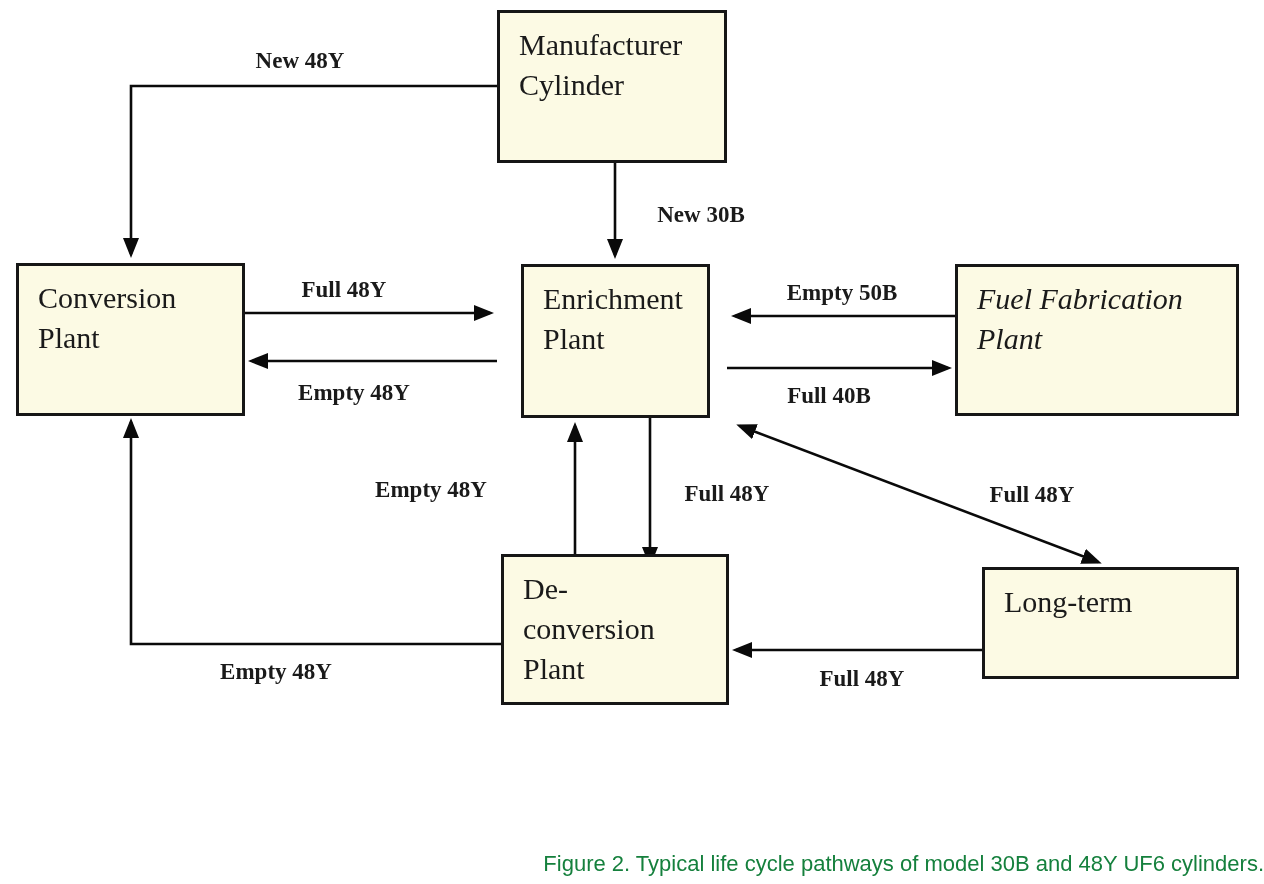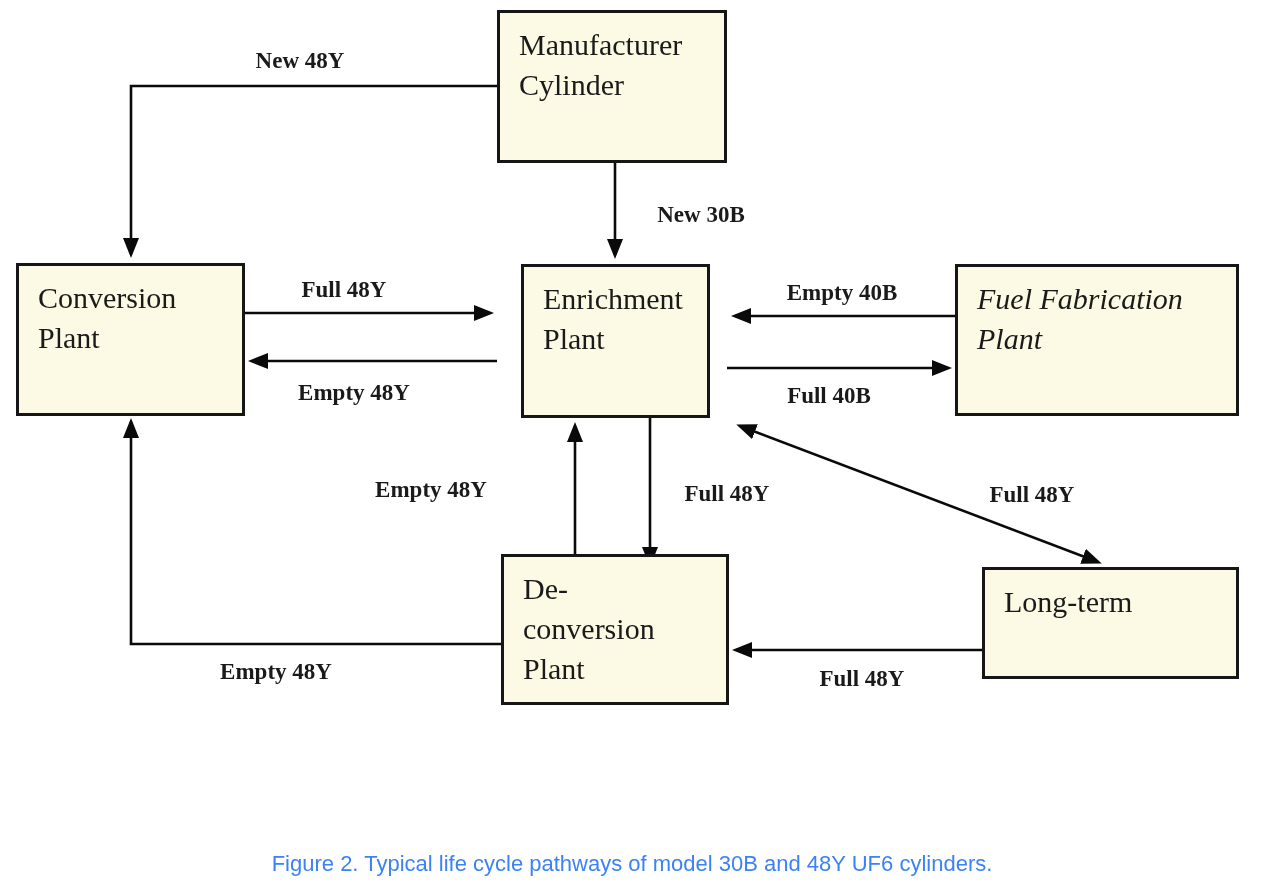--- a/index.html
+++ b/index.html
@@ -37,24 +37,24 @@
     width:220px;
     text-align:center;
     font-size:23px;
     line-height:26px;
     white-space:nowrap;
     font-weight:bold;
   }
   #caption{
     position:absolute;
     left:0;top:851px;width:1264px;
-    text-align:center;
+    text-align:right;
     font-family:"Liberation Sans","DejaVu Sans",sans-serif;
     font-size:22px;
-    color:#3b82f6;
+    color:#15803d;
   }
 </style>
 </head>
 <body>
 
 <div id="figure">
 
   <svg id="arrow-layer" viewBox="0 0 1264 884" xmlns="http://www.w3.org/2000/svg">
     <defs>
       <marker id="ah" markerUnits="userSpaceOnUse" markerWidth="20" markerHeight="16" viewBox="0 0 10 8" refX="8" refY="4" orient="auto-start-reverse">
@@ -101,21 +101,21 @@
   </div>
 
   <div class="node" style="left:982px;top:567px;width:257px;height:112px;">
     <span class="box-line">Long-term</span>
   </div>
 
   <div class="flow-label" style="left:190px;top:48px;">New 48Y</div>
   <div class="flow-label" style="left:591px;top:202px;">New 30B</div>
   <div class="flow-label" style="left:234px;top:277px;">Full 48Y</div>
   <div class="flow-label" style="left:244px;top:380px;">Empty 48Y</div>
-  <div class="flow-label" style="left:732px;top:280px;">Empty 40B</div>
+  <div class="flow-label" style="left:732px;top:280px;">Empty 50B</div>
   <div class="flow-label" style="left:719px;top:383px;">Full 40B</div>
   <div class="flow-label" style="left:321px;top:477px;">Empty 48Y</div>
   <div class="flow-label" style="left:617px;top:481px;">Full 48Y</div>
   <div class="flow-label" style="left:922px;top:482px;">Full 48Y</div>
   <div class="flow-label" style="left:752px;top:666px;">Full 48Y</div>
   <div class="flow-label" style="left:166px;top:659px;">Empty 48Y</div>
 
   <div id="caption">Figure 2. Typical life cycle pathways of model 30B and 48Y UF6 cylinders.</div>
 
 </div>

